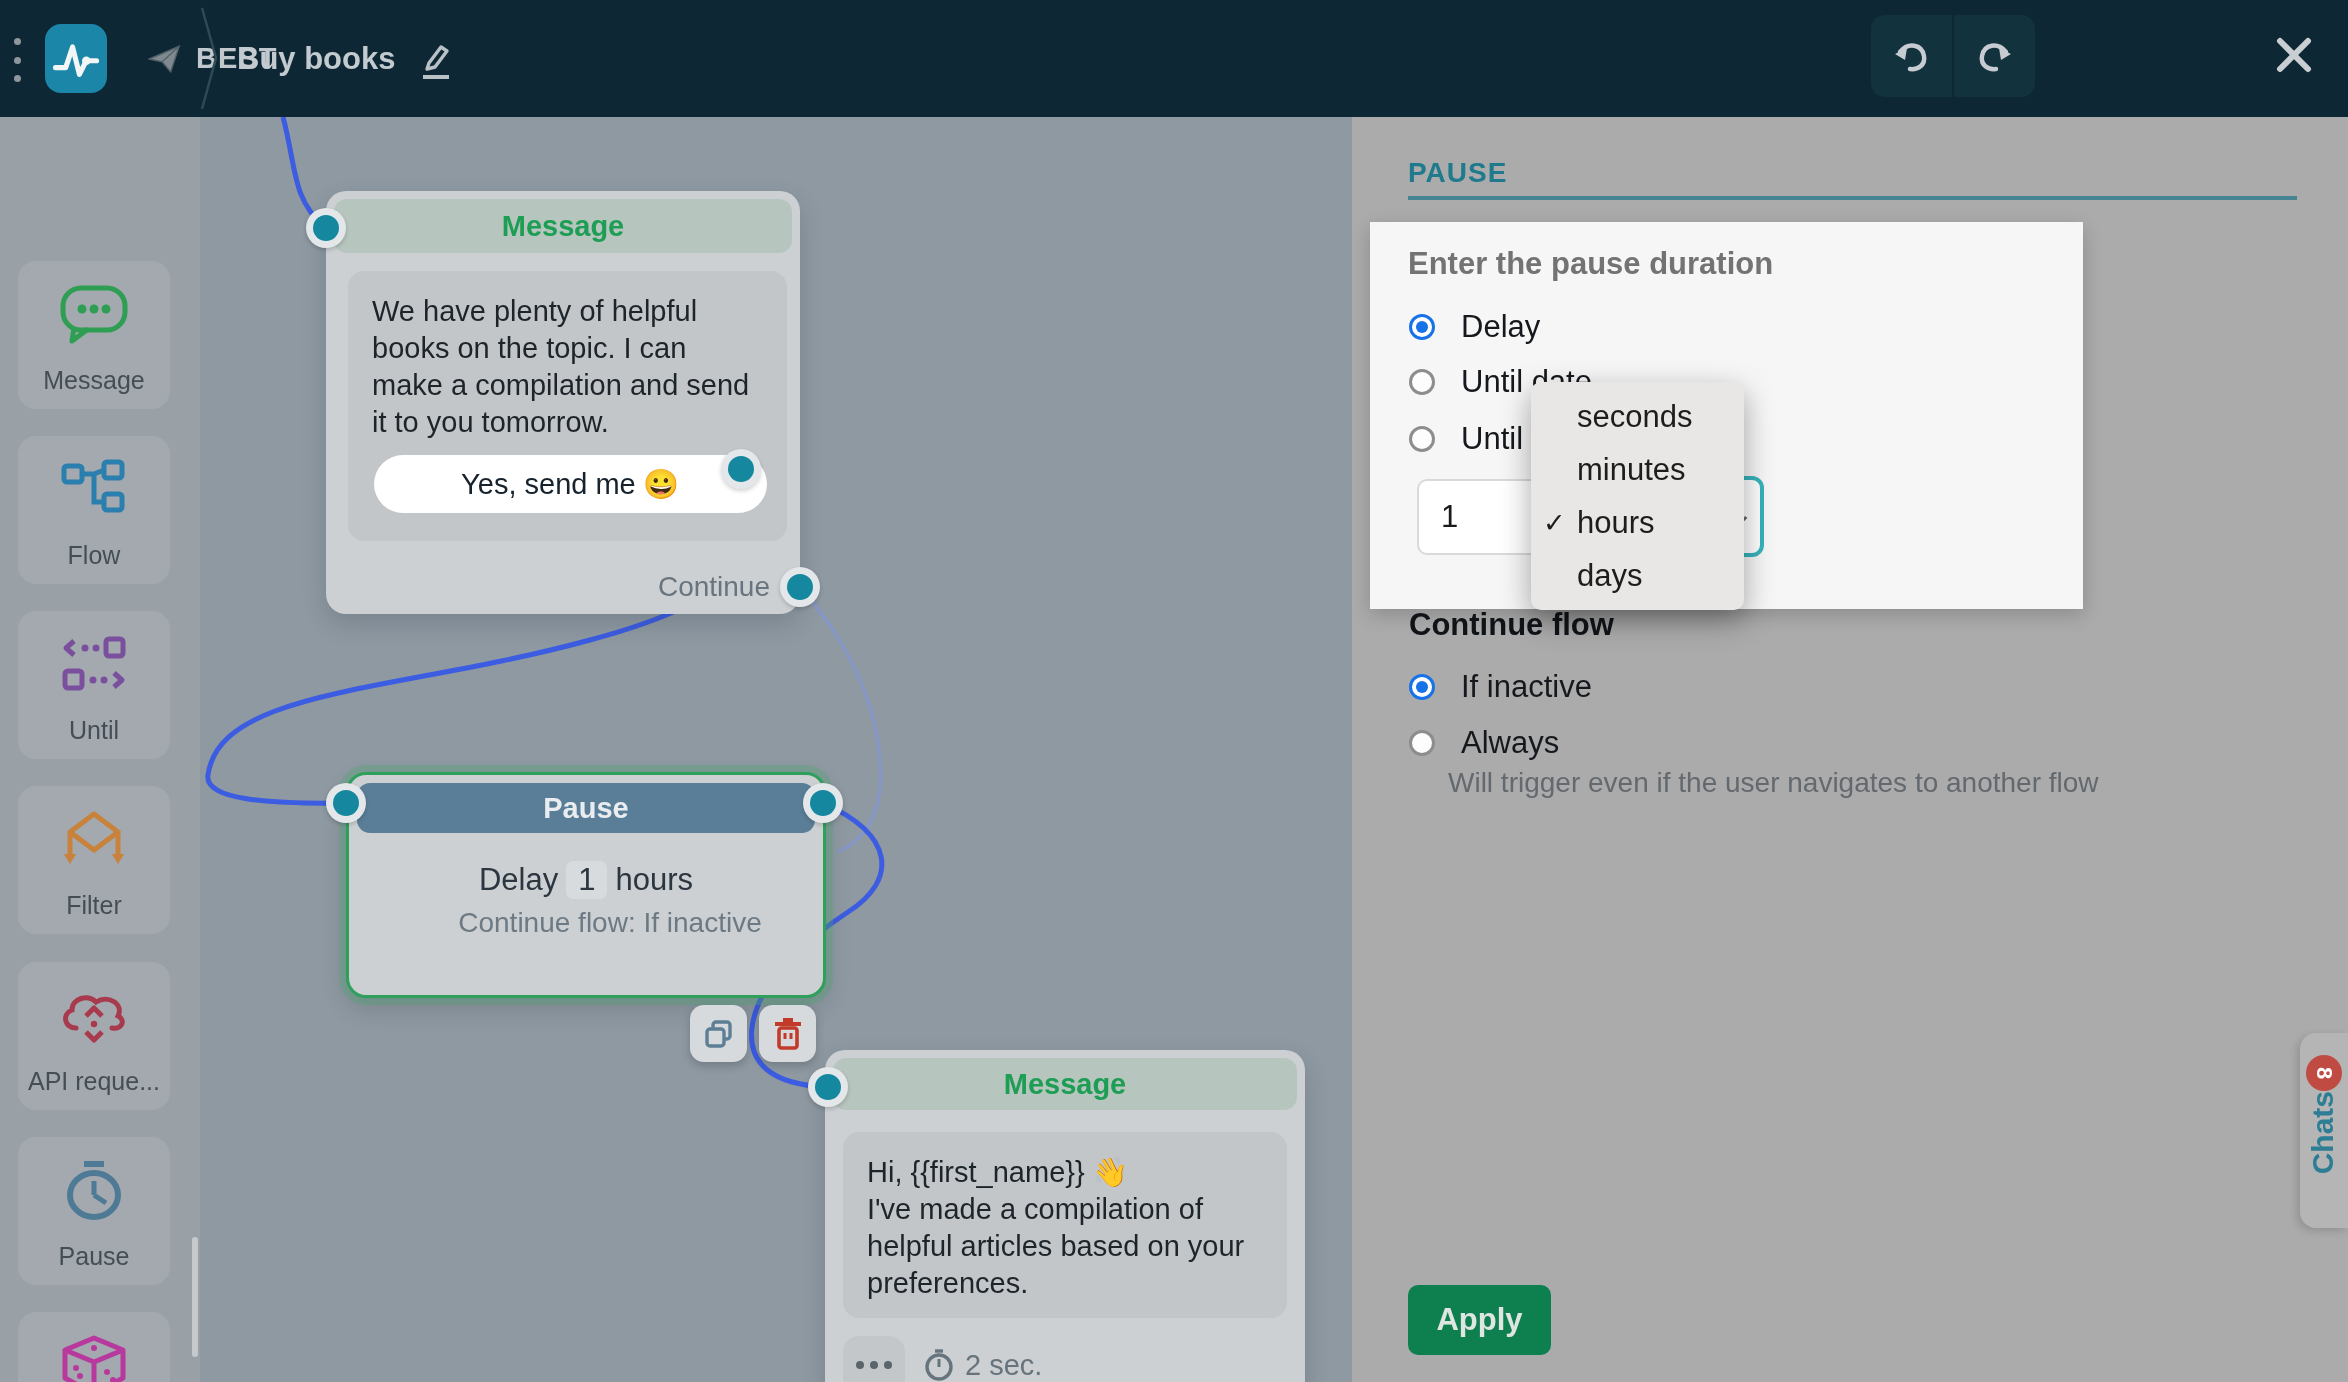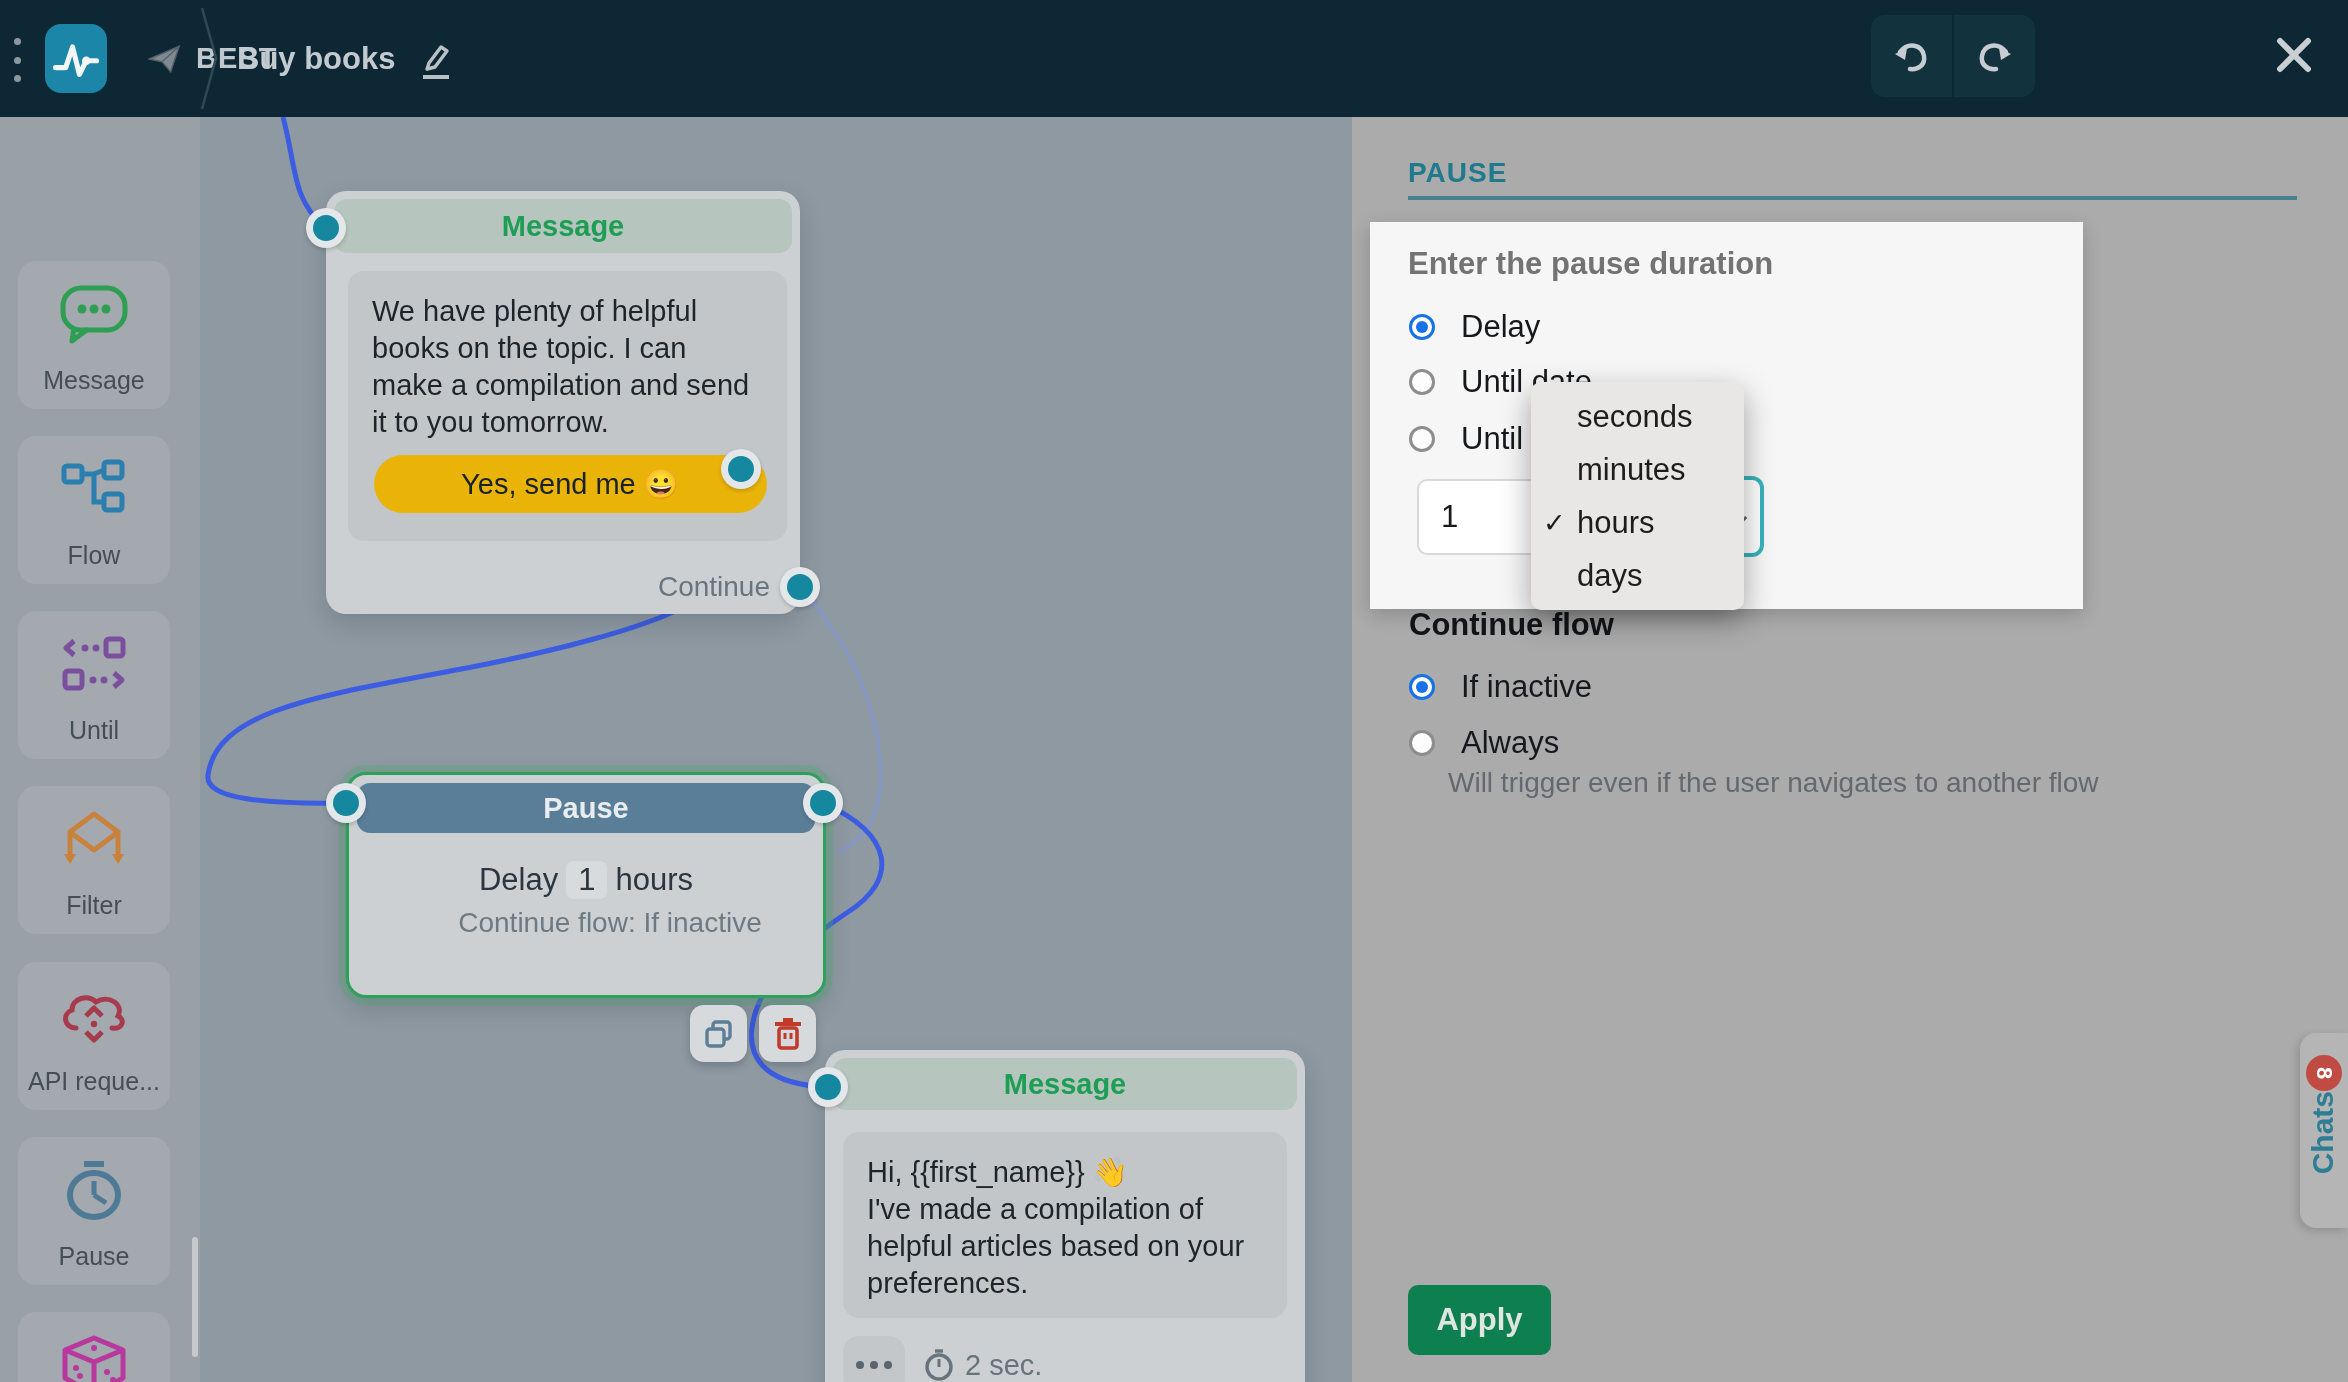--- a/index.html
+++ b/index.html
@@ -55,21 +55,21 @@
   
   .node { position:absolute; background:#ccd0d2; border-radius:20px;
           box-shadow:0 10px 24px rgba(30,40,50,0.18); }
   .node-head { position:absolute; left:8px; right:8px; top:8px; height:54px; border-radius:13px;
                display:flex; align-items:center; justify-content:center;
                font-size:29px; font-weight:bold; }
   .head-msg { background:#b6c5be; color:#1d9e54; }
   .head-pause { background:#5a7e98; color:#e9edf0; }
   .bubble { position:absolute; background:#c2c6c9; border-radius:16px; color:#1d242a;
             font-size:29px; line-height:37px; padding:22px 24px; }
-  .qr-pill { margin-top:14px; height:58px; background:#eab308; border-radius:29px;
+  .qr-pill { margin-top:14px; height:58px; background:#ffffff; border-radius:29px;
              display:flex; align-items:center; justify-content:center;
              font-size:29px; color:#17222c; cursor:pointer; }
   .continue-lbl { position:absolute; right:30px; color:#68757e; font-size:28px; }
   .pause-line { position:absolute; left:0; right:0; text-align:center; font-size:31px; color:#2b3640; }
   .pause-chip { display:inline-block; background:#d8dbdd; border-radius:7px; padding:1px 12px; margin:0 8px; }
   .pause-sub { position:absolute; left:0; right:0; text-align:center; font-size:28px; color:#6d7a84;padding-left:48px; }
   .node-sel { border:3px solid #2f9f5c;
               box-shadow:0 0 0 7px rgba(80,165,115,0.35), 0 10px 24px rgba(30,40,50,0.2); }
 
   .conn { position:absolute; width:40px; height:40px; border-radius:50%; background:#e4e7e9;

